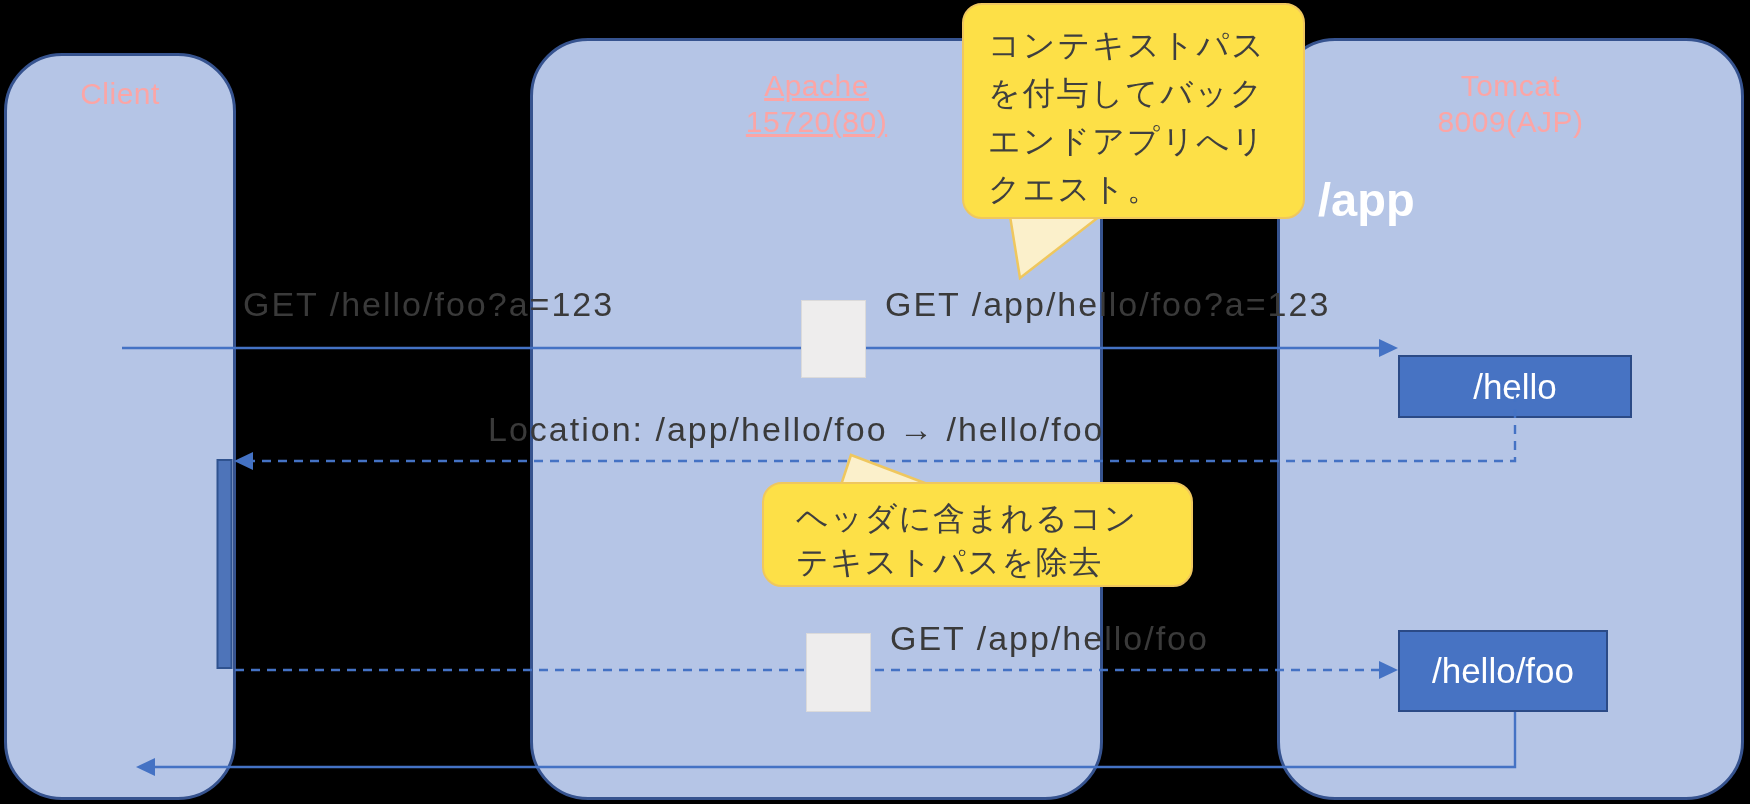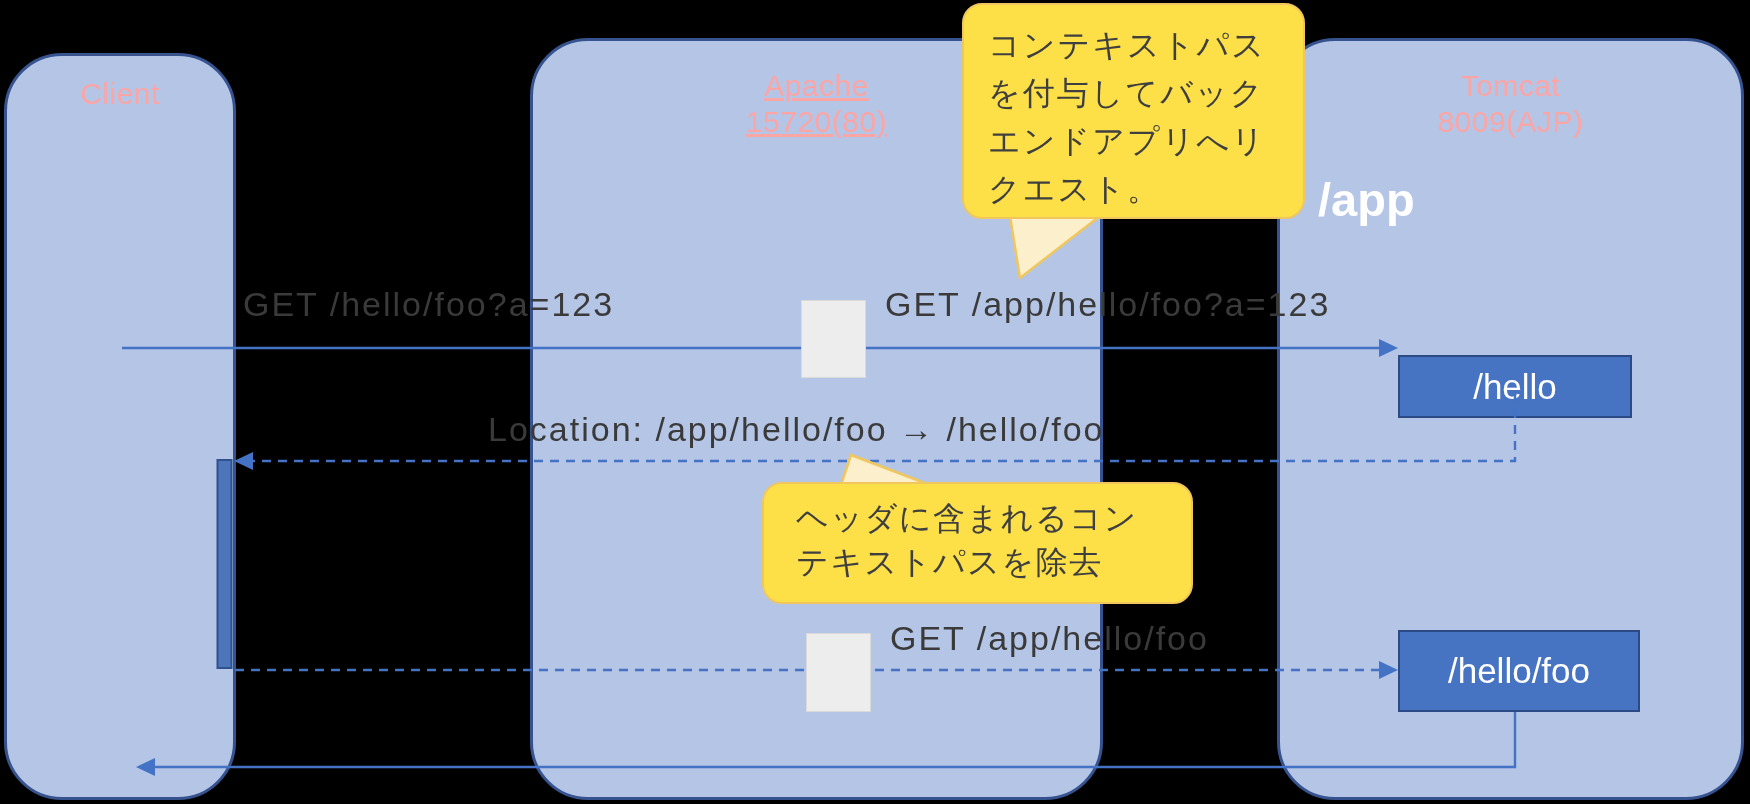--- a/index.html
+++ b/index.html
@@ -89,23 +89,23 @@
     <div>Apache</div>
     <div>15720(80)</div>
   </div>
   <div class="box-title" style="left:1277px;top:68px;width:467px;">
     <div>Tomcat</div>
     <div>8009(AJP)</div>
   </div>
   <div class="context-path" style="left:1318px;top:172px;text-align:center;">/app</div>
 
   <div class="node" style="left:1398px;top:313px;width:234px;height:63px;margin-top:42px;">/hello</div>
-  <div class="node" style="left:1398px;top:630px;width:242px;height:82px;">/hello/foo</div>
+  <div class="node" style="left:1398px;top:630px;width:210px;height:82px;">/hello/foo</div>
 
   <div class="msg" style="left:243px;top:285px;">GET /hello/foo?a=123</div>
   <div class="msg" style="left:885px;top:285px;">GET /app/hello/foo?a=123</div>
   <div class="msg" style="left:488px;top:410px;text-align:center;">Location: /app/hello/foo → /hello/foo</div>
   <div class="msg" style="left:890px;top:619px;">GET /app/hello/foo</div>
 
   <div class="callout c1" style="left:962px;top:3px;width:343px;height:216px;">コンテキストパスを付与してバックエンドアプリへリクエスト。</div>
-  <div class="callout c2" style="left:762px;top:482px;width:431px;height:122px;">ヘッダに含まれるコンテキストパスを除去</div>
+  <div class="callout c2" style="left:762px;top:482px;width:431px;height:105px;">ヘッダに含まれるコンテキストパスを除去</div>
 
 </div>
 
 </body></html>

